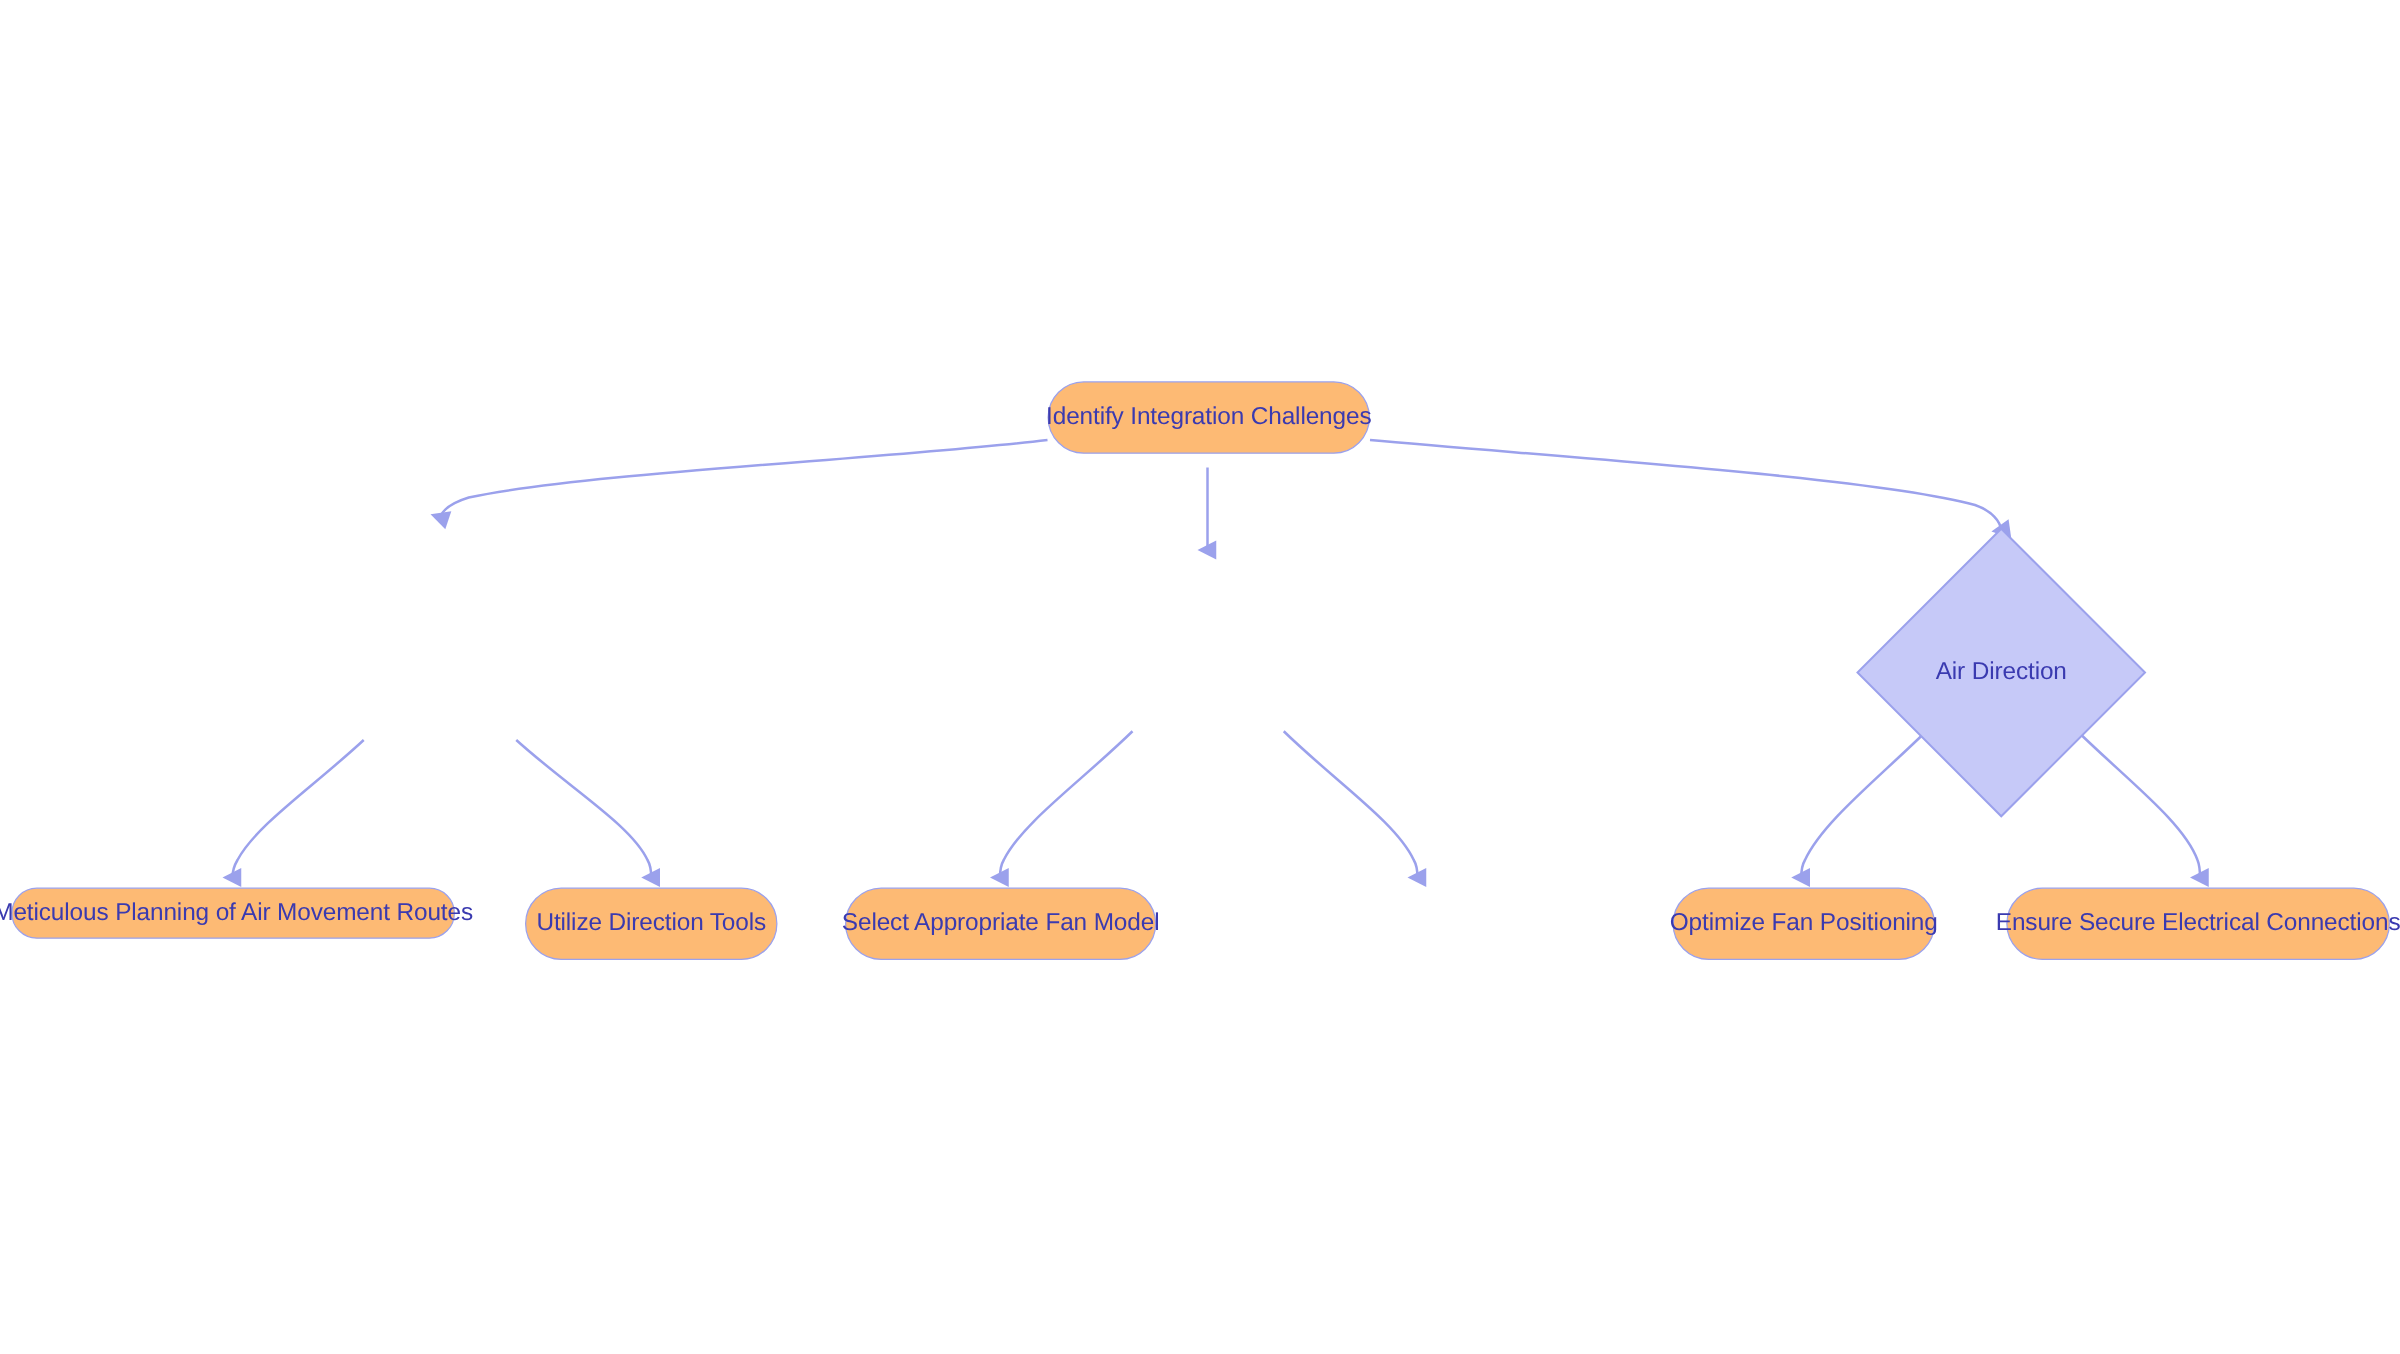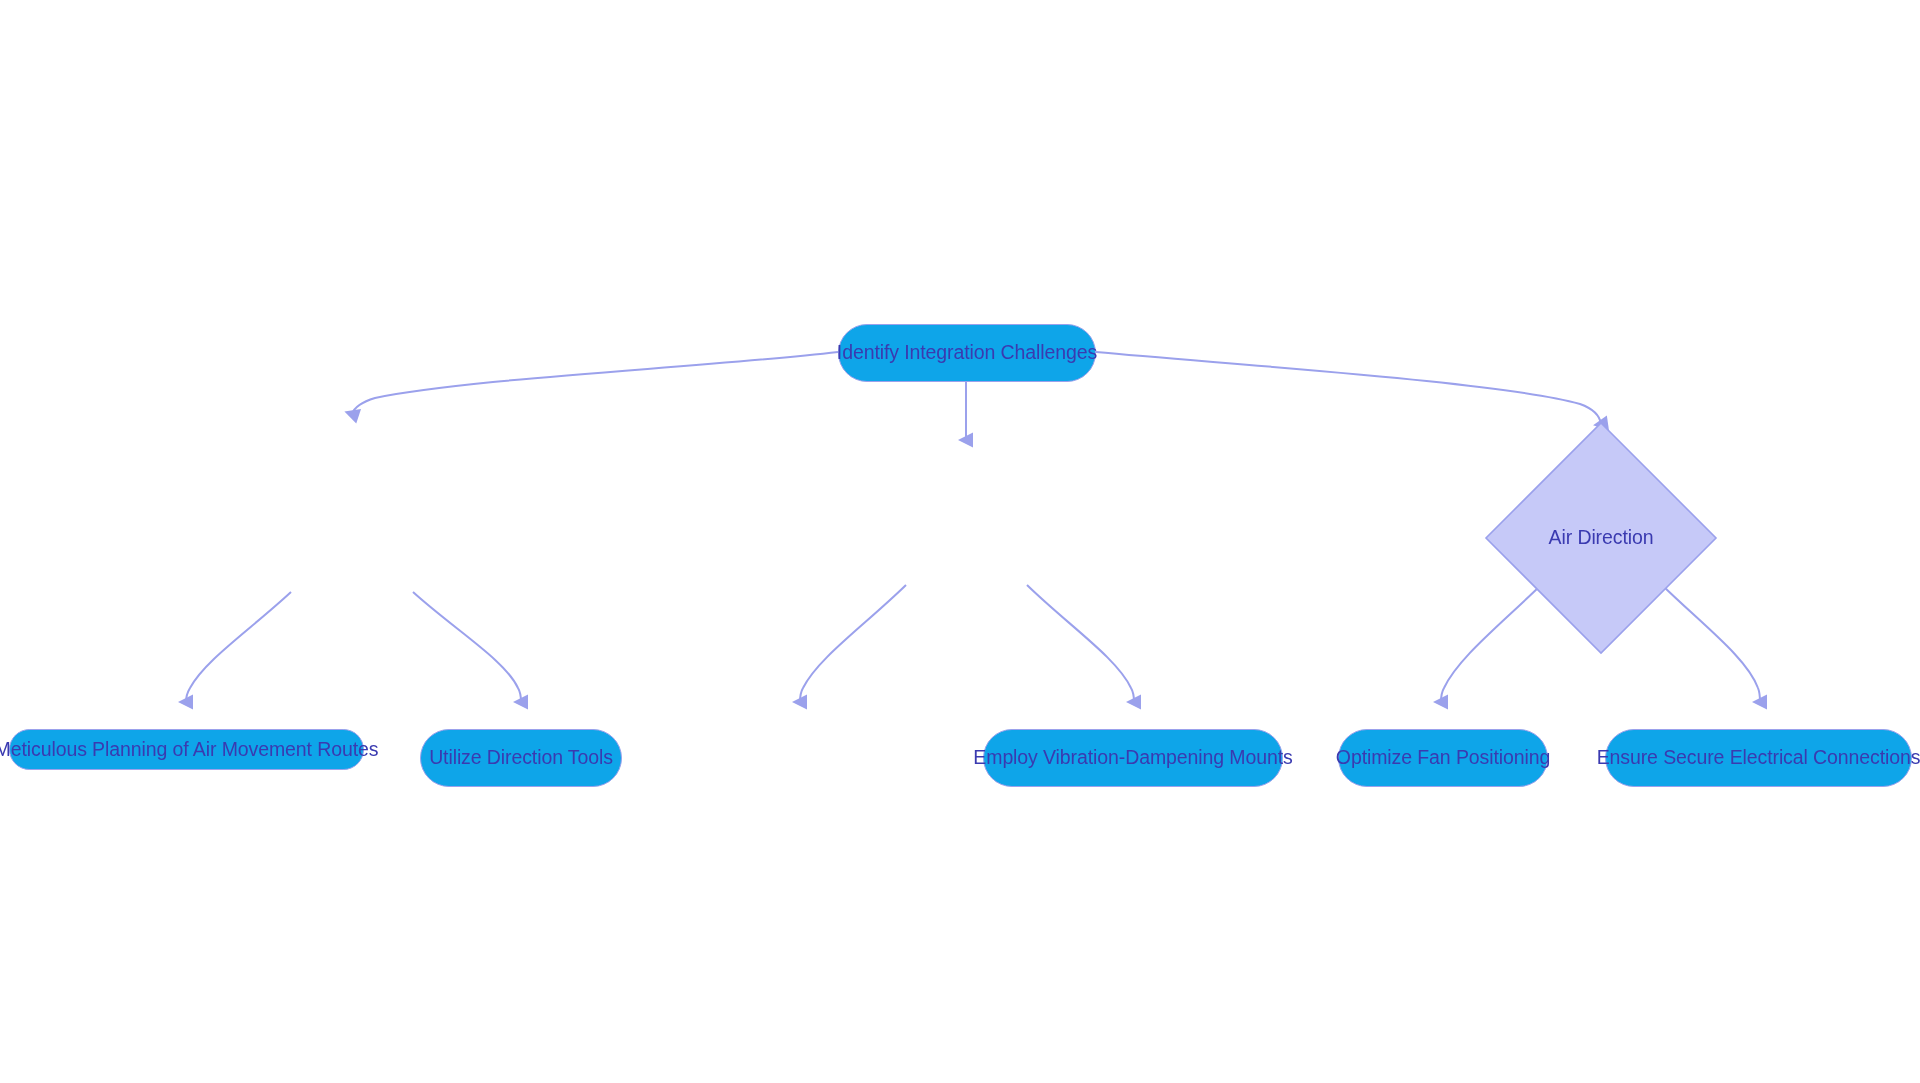--- a/index.html
+++ b/index.html
@@ -30,24 +30,23 @@
   }
   .node {
     position: absolute;
     box-sizing: border-box;
     display: flex;
     align-items: center;
     justify-content: center;
     text-align: center;
   }
   .node-round {
-    background: #0ea5e9;
+    background: #fdba74;
     border: 1.6px solid #9ba1ec;
     border-radius: 29px;
-    margin-top: 19px;
   }
   .node-label {
     color: #3a3ab0;
     font-family: "Liberation Sans", sans-serif;
     font-size: 19.5px;
     line-height: 1.1;
     letter-spacing: -0.1px;
     white-space: nowrap;
     user-select: none;
   }
@@ -114,24 +113,24 @@
   </div>
 
   <div class="node node-round" style="left:9px; top:710px; width:355px; height:41px;">
     <span class="node-label">Meticulous Planning of Air Movement Routes</span>
   </div>
 
   <div class="node node-round" style="left:420px; top:710px; width:202px; height:58px;">
     <span class="node-label">Utilize Direction Tools</span>
   </div>
 
+  <div class="node node-round" style="left:676px; top:710px; width:249px; height:58px;">
+    <span class="node-label">Select Appropriate Fan Model</span>
+  </div>
 
-  <div class="node node-round" style="left:983px; top:710px; width:300px; height:58px;">
-    <span class="node-label">Employ Vibration-Dampening Mounts</span>
-  </div>
 
   <div class="node node-round" style="left:1605px; top:710px; width:307px; height:58px;">
     <span class="node-label">Ensure Secure Electrical Connections</span>
   </div>
 
   <div class="node node-round" style="left:1338px; top:710px; width:210px; height:58px;">
     <span class="node-label">Optimize Fan Positioning</span>
   </div>
 
 </div>

